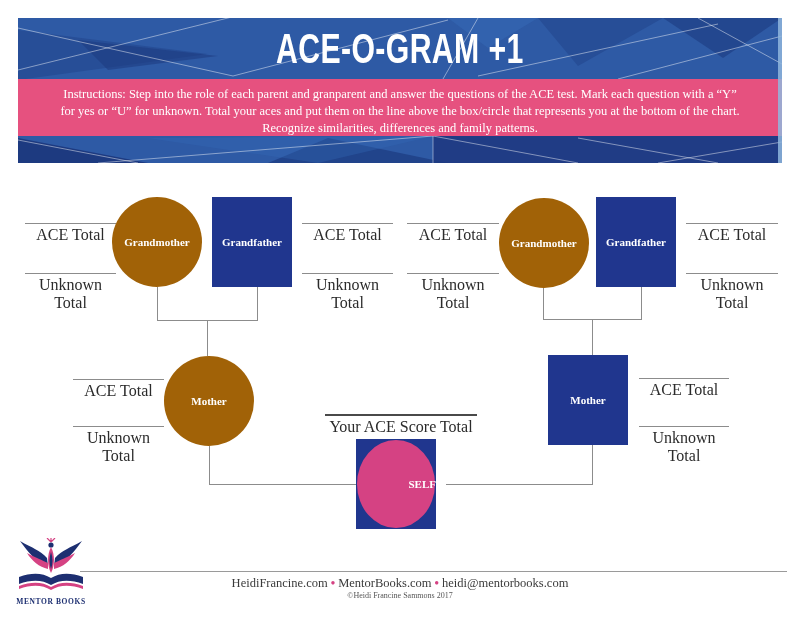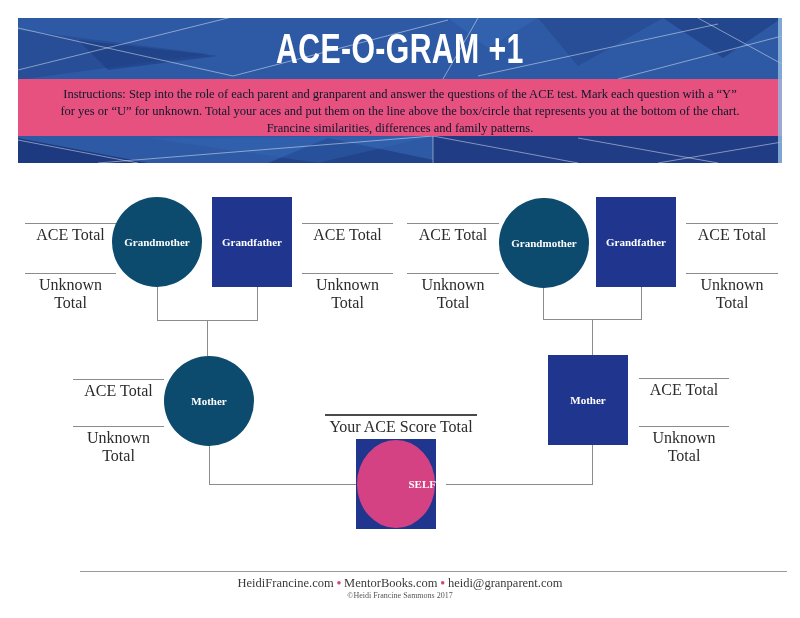--- a/index.html
+++ b/index.html
@@ -6,31 +6,31 @@
   .page{position:relative;width:800px;height:618px;background:#ffffff;overflow:hidden;
         font-family:"Liberation Serif",serif;}
 
   
   .banner{position:absolute;left:18px;top:18px;width:764px;height:145px;background:#2e5aa5;overflow:hidden;}
   .banner svg.pattern{position:absolute;left:0;top:0;}
   .banner-title{position:absolute;left:0;top:0;width:764px;height:61px;display:flex;align-items:center;justify-content:center;z-index:2;}
   .banner-title span{font-family:"Liberation Sans",sans-serif;font-weight:bold;font-size:42px;color:#ffffff;
         transform:scaleX(0.72);transform-origin:center;white-space:nowrap;letter-spacing:0.5px;}
   .instructions{position:absolute;left:0;top:61px;width:764px;height:57px;background:#e6517f;z-index:2;
-        color:#0f172a;text-align:center;font-size:12.5px;line-height:17px;padding-top:7px;box-sizing:border-box;}
+        color:#ffffff;text-align:center;font-size:12.5px;line-height:17px;padding-top:7px;box-sizing:border-box;}
   .edge-sliver{position:absolute;right:0;top:0;width:4px;height:145px;background:#8fb6dd;opacity:.85;z-index:3;}
 
   
   .hline{position:absolute;height:1px;background:#8c8c8c;}
   .vline{position:absolute;width:1px;background:#8c8c8c;}
   .score-line{position:absolute;height:2px;background:#4a4a4a;}
   .write-label{position:absolute;text-align:center;font-size:16px;color:#2b2b2b;}
   .node{position:absolute;display:flex;align-items:center;justify-content:center;}
   .node .nlabel{color:#ffffff;font-weight:bold;font-size:11px;z-index:2;}
-  .circle{width:90px;height:90px;border-radius:50%;background:#0c4a6e;}
+  .circle{width:90px;height:90px;border-radius:50%;background:#a16207;}
   .square{width:80px;height:90px;background:#20368e;}
   .self-inner{position:absolute;left:1px;top:1px;right:1px;bottom:1px;border-radius:50%;background:#d54283;}
 
   
   .footer-line{position:absolute;left:80px;top:571px;width:707px;height:1px;background:#9a9a9a;}
   .footer-links{position:absolute;left:200px;top:576px;width:400px;text-align:center;font-size:12.5px;color:#3a3a3a;}
   .footer-links .dot{color:#d54283;font-weight:bold;padding:0 3px;}
   .footer-copy{position:absolute;left:250px;top:591px;width:300px;text-align:center;font-size:8px;color:#555;}
   .logo{position:absolute;left:14px;top:538px;width:74px;text-align:center;}
   .logo-text{font-family:"Liberation Serif",serif;font-weight:bold;font-size:7.5px;letter-spacing:0.6px;color:#1d2f71;margin-top:1px;}
@@ -70,21 +70,21 @@
         <path d="M560,120 L700,145"></path>
         <path d="M640,145 L764,124"></path>
       </g>
     </svg>
     <div class="banner-title">
       <span>ACE-O-GRAM +1</span>
     </div>
     <div class="instructions">
       <div>Instructions: Step into the role of each parent and granparent and answer the questions of the ACE test.  Mark each question with a “Y”</div>
       <div>for yes or “U” for unknown.  Total your aces and put them on the line above the box/circle that represents you at the bottom of the chart.</div>
-      <div>Francine similarities, differences and family patterns.</div>
+      <div>Recognize similarities, differences and family patterns.</div>
     </div>
     <div class="edge-sliver"></div>
   </div>
 
   <div>
 
     <div class="hline" style="left:25px;top:223px;width:91px;"></div>
     <div class="write-label" style="left:25px;top:226px;width:91px;">ACE Total</div>
     <div class="hline" style="left:25px;top:273px;width:91px;"></div>
     <div class="write-label" style="left:25px;top:276px;width:91px;">Unknown Total</div>
@@ -149,20 +149,39 @@
     </div>
     <div class="node square" style="left:548px;top:355px;">
       <span class="nlabel">Mother</span>
     </div>
     <div class="node square" style="left:356px;top:439px;justify-content:flex-end;">
       <div class="self-inner"></div>
       <span class="nlabel">SELF</span>
     </div>
   </div>
 
+  <div class="logo">
+    <svg width="74" height="54" viewBox="0 0 74 54">
+
+      <path d="M34,28 C22,24 14,14 6,3 C18,10 26,12 33,20 Z" fill="#1d2f71"></path>
+      <path d="M40,28 C52,24 60,14 68,3 C56,10 48,12 41,20 Z" fill="#1d2f71"></path>
+      <path d="M34,31 C25,29 18,23 13,15 C22,20 28,22 34,25 Z" fill="#d54283"></path>
+      <path d="M40,31 C49,29 56,23 61,15 C52,20 46,22 40,25 Z" fill="#d54283"></path>
+
+      <path d="M37,4 L33,0 M37,4 L37,-1 M37,4 L41,0" stroke="#d54283" stroke-width="1.2" fill="none"></path>
+      <circle cx="37" cy="7" r="2.6" fill="#1d2f71"></circle>
+
+      <path d="M37,9 C33,17 33,27 37,35 C41,27 41,17 37,9 Z" fill="#d54283"></path>
+      <path d="M37,14 C35,20 35,26 37,31 C39,26 39,20 37,14 Z" fill="#1d2f71"></path>
+
+      <path d="M5,39 Q24,32 37,40 Q50,32 69,39 L69,46 Q50,39 37,47 Q24,39 5,46 Z" fill="#1d2f71"></path>
+      <path d="M5,48 Q24,41 37,49 Q50,41 69,48 L69,51 Q50,44 37,52 Q24,44 5,51 Z" fill="#d54283"></path>
+    </svg>
+    <div class="logo-text">MENTOR BOOKS</div>
+  </div>
 
   <div class="footer-line"></div>
   <div class="footer-links">
-    <span>HeidiFrancine.com</span><span class="dot">•</span><span>MentorBooks.com</span><span class="dot">•</span><span>heidi@granparent.com</span>
+    <span>HeidiFrancine.com</span><span class="dot">•</span><span>MentorBooks.com</span><span class="dot">•</span><span>heidi@mentorbooks.com</span>
   </div>
   <div class="footer-copy">©Heidi Francine Sammons 2017</div>
 
 </div>
 
 </body></html>

